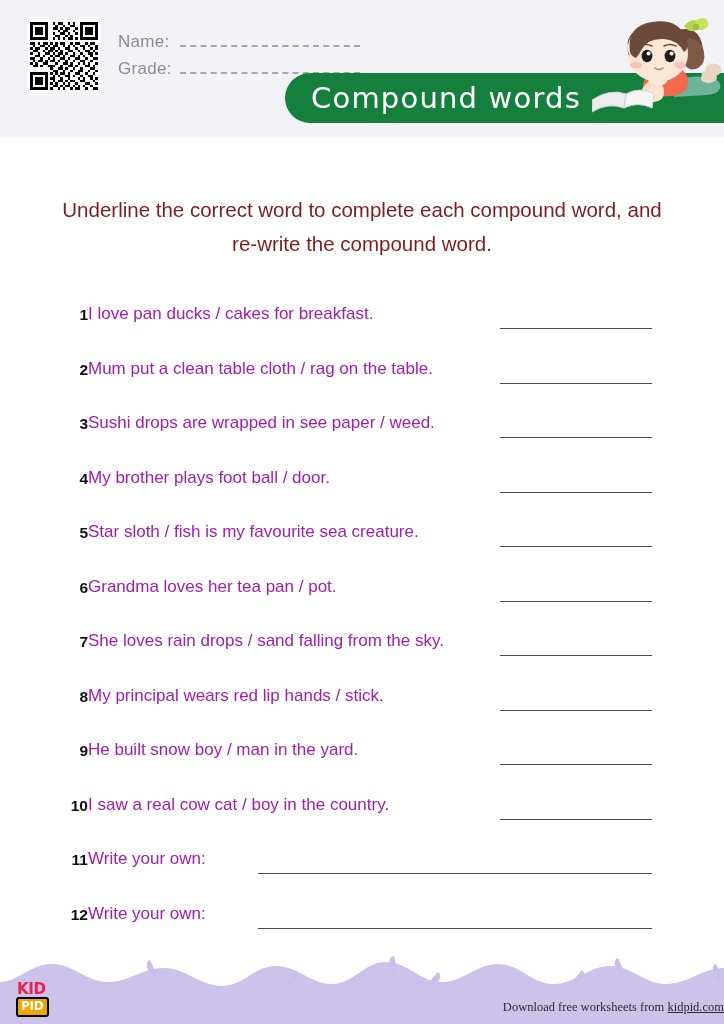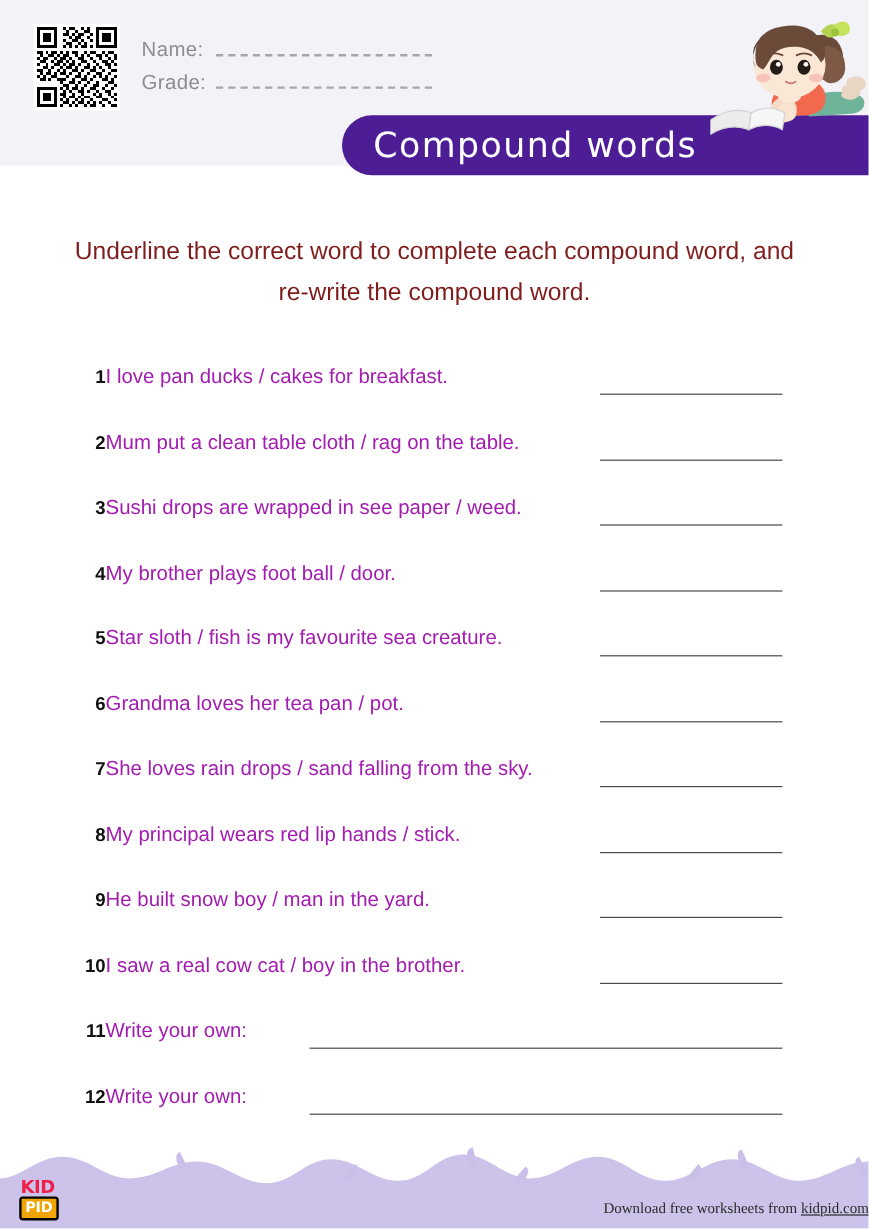--- a/index.html
+++ b/index.html
@@ -44,24 +44,24 @@
   .name-label { width: 62px; }
   .name-dashes {
     display: inline-block;
     width: 180px;
     border-bottom: 2px dashed #a6a6ae;
     height: 13px;
   }
 
   .title-banner {
     position: absolute;
-    left: 285px; top: 96px;
+    left: 285px; top: 73px;
     width: 439px;
     height: 50px;
-    background: #4c1d95;
+    background: #15803d;
     border-radius: 25px 0 0 25px;
     display: flex;
     align-items: center;
   }
   .title-text {
     color: #ffffff;
     font-size: 29px;
     letter-spacing: 1.2px;
     margin-left: 26px;
     font-family: "DejaVu Sans", sans-serif;
@@ -471,21 +471,21 @@
     </div>
 
     <div class="qrow">
       <span class="qnum">9</span>
       <span class="qtext">He built snow boy / man in the yard.</span>
       <span class="ansline"></span>
     </div>
 
     <div class="qrow">
       <span class="qnum">10</span>
-      <span class="qtext">I saw a real cow cat / boy in the brother.</span>
+      <span class="qtext">I saw a real cow cat / boy in the country.</span>
       <span class="ansline"></span>
     </div>
 
     <div class="qrow own">
       <span class="qnum">11</span>
       <span class="qtext">Write your own:</span>
       <span class="ansline"></span>
     </div>
 
     <div class="qrow own">

